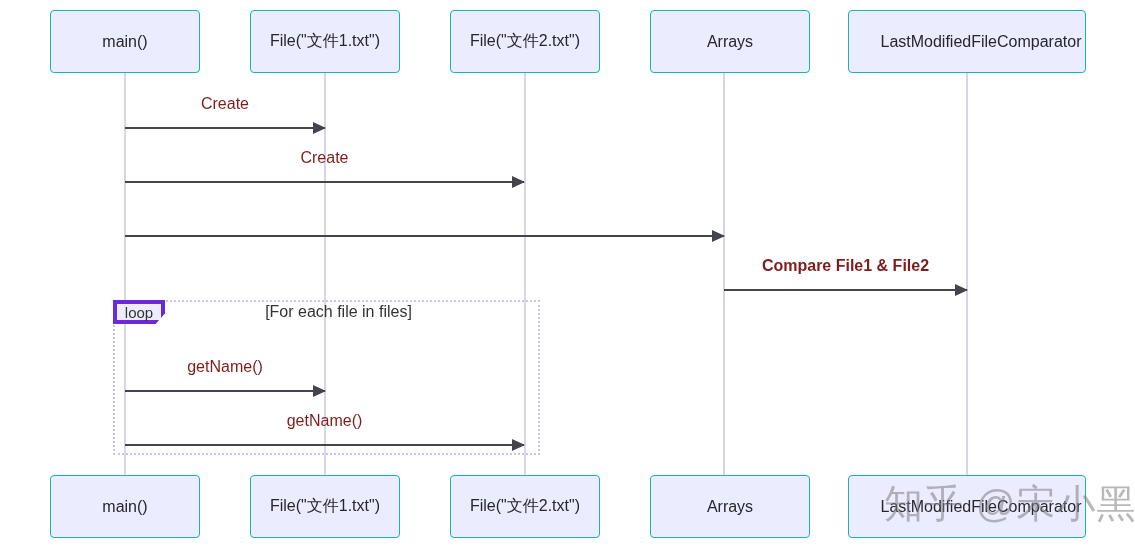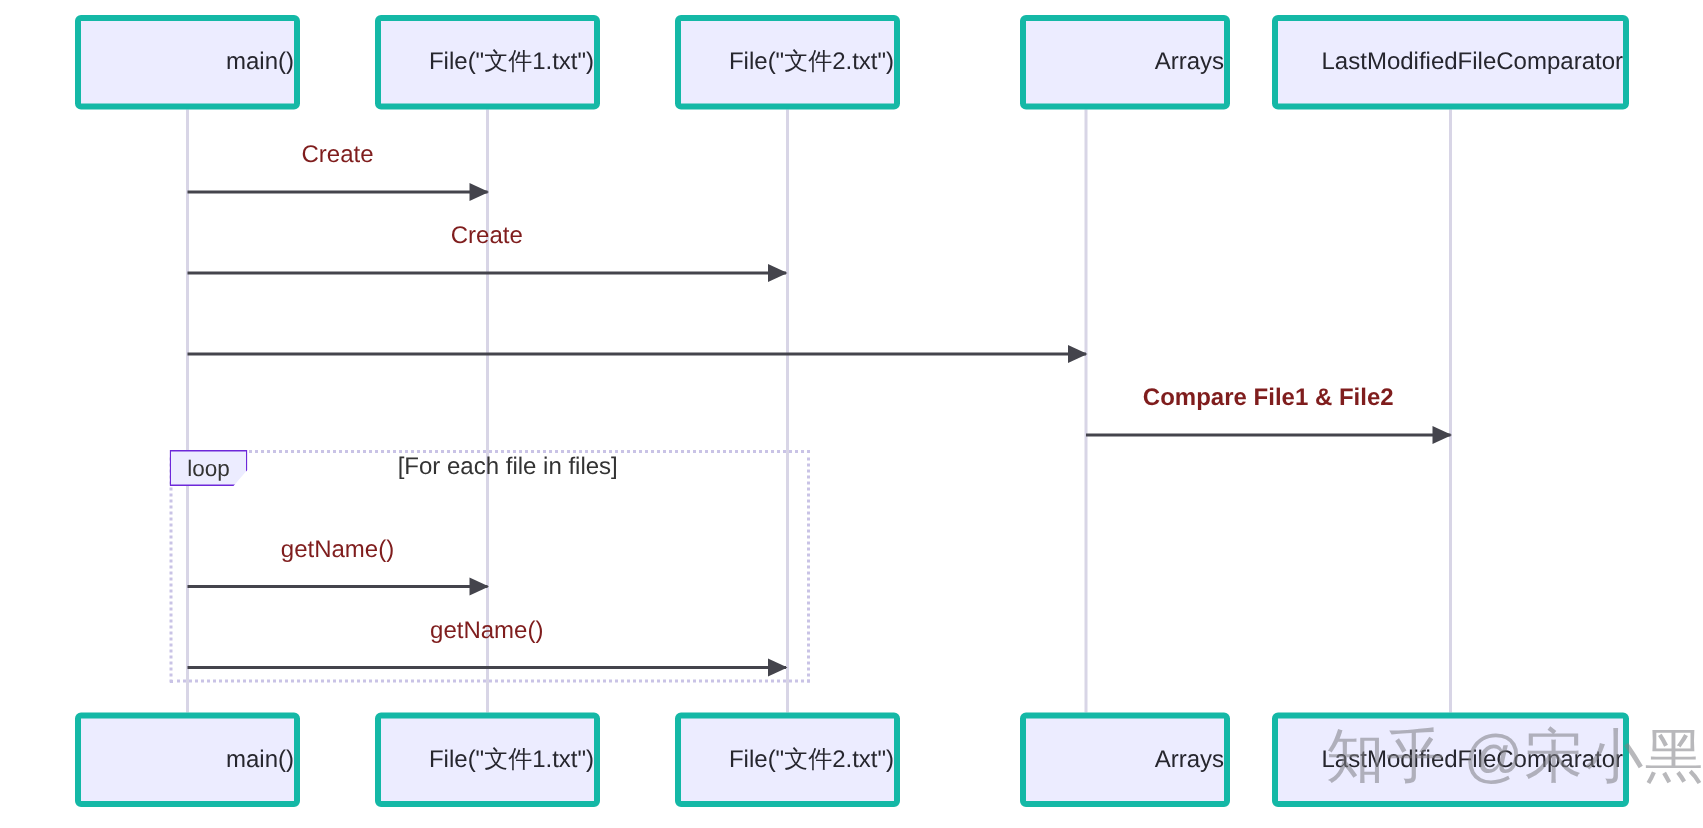--- a/index.html
+++ b/index.html
@@ -9,32 +9,32 @@
     font-family: "Liberation Sans", "DejaVu Sans", sans-serif;
     overflow: hidden;
   }
   .stage { position: relative; width: 1135px; height: 552px; }
 
   
   .actor {
     position: absolute;
     height: 63px;
     background: #ECECFF;
-    border: 4px solid #14b8a6;
+    border: 1px solid #14b8a6;
     border-radius: 4px;
-    display: flex; align-items: center; justify-content: flex-end;
+    display: flex; align-items: center; justify-content: center;
     font-size: 16px; color: #26262e;
     white-space: nowrap;
   }
   .actor.row-top { top: 10px; }
   .actor.row-bottom { top: 475px; }
   .a1 { left: 50px;  width: 150px; }
   .a2 { left: 250px; width: 150px; }
   .a3 { left: 450px; width: 150px; }
-  .a4 { left: 680px; width: 140px; }
+  .a4 { left: 650px; width: 160px; }
   .a5 { left: 848px; width: 238px; padding-left: 28px; }
 
   
   .lifeline {
     position: absolute;
     top: 73px; height: 402px;
     width: 2px; background: #d8d5e6;
   }
   .l1 { left: 124px; } .l2 { left: 324px; } .l3 { left: 524px; }
   .l4 { left: 723px; } .l5 { left: 966px; }
@@ -77,21 +77,21 @@
     position: absolute;
     left: 113px; top: 300px;
     width: 427px; height: 155px;
     border: 2px dotted #c9c3e6;
   }
   .loop-tab {
     position: absolute;
     left: 113px; top: 300px;
     width: 52px; height: 24px;
     background: #ECECFF;
-    border: 1px solid #6d28d9;
+    border: 4px solid #6d28d9;
     clip-path: polygon(0 0, 100% 0, 100% 55%, 82% 100%, 0 100%);
     display: flex; align-items: center; justify-content: center;
     font-size: 15px; color: #333333;
   }
   .loop-condition {
     position: absolute;
     left: 151px; top: 303px; width: 375px;
     text-align: center;
     font-size: 16px; color: #333333;
     white-space: nowrap;

